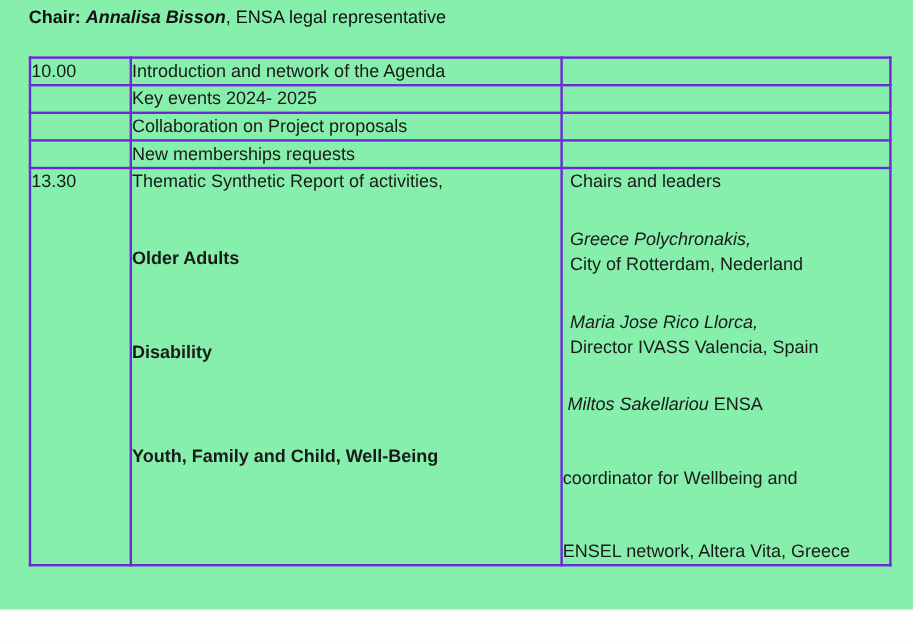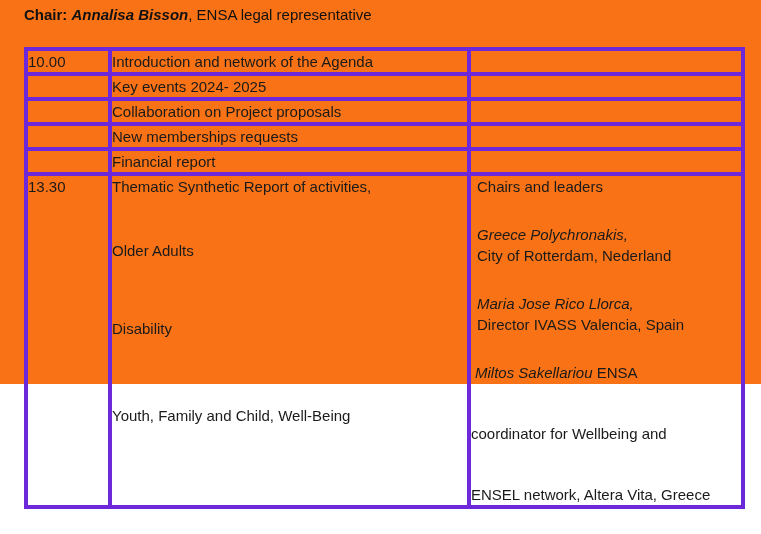--- a/index.html
+++ b/index.html
@@ -10,22 +10,22 @@
   body {
     width: 761px;
     height: 534px;
     font-family: "Liberation Sans", sans-serif;
     color: #1a1a1a;
     overflow: hidden;
   }
   .page {
     position: relative;
     width: 761px;
-    height: 384px;
-    background: #f97316;
+    height: 508px;
+    background: #86efac;
   }
 
   
   .chair-line {
     position: absolute;
     left: 24px;
     top: 5px;
     font-size: 15px;
     line-height: 20px;
     white-space: nowrap;
@@ -38,21 +38,21 @@
   
   .agenda-table {
     position: absolute;
     left: 24px;
     top: 47px;
     width: 717px;
     border-collapse: collapse;
     table-layout: fixed;
   }
   .agenda-table td {
-    border: 4px solid #6d28d9;
+    border: 2px solid #6d28d9;
     vertical-align: top;
     padding: 0;
     font-size: 15px;
     line-height: 21px;
     color: #1a1a1a;
   }
   col.c-time  { width: 84px;  }
   col.c-topic { width: 359px; }
   col.c-who   { width: 274px; }
 
@@ -69,21 +69,21 @@
 
   .row-short td { height: 20px; }
   .row-main   td { height: 272px; }
   .row-last   td { height: 54px; }
 
   
   .topic-lead {
     margin: 0;
   }
   .topic-theme {
-    font-weight: normal;
+    font-weight: bold;
     margin: 0;
   }
   .gap-a { height: 43px; }
   .gap-b { height: 57px; }
   .gap-c { height: 66px; }
 
   .who-lead   { margin: 0; padding-left: 6px; }
   .who-block  { margin: 0; }
   .who-name   { font-style: italic; }
   .who-line   { display: block; }
@@ -129,25 +129,20 @@
         <td class="cell-topic">Collaboration on Project proposals</td>
         <td class="cell-who"></td>
       </tr>
 
       <tr class="row-short">
         <td class="cell-time"></td>
         <td class="cell-topic">New memberships requests</td>
         <td class="cell-who"></td>
       </tr>
 
-      <tr class="row-short">
-        <td class="cell-time"></td>
-        <td class="cell-topic">Financial report</td>
-        <td class="cell-who"></td>
-      </tr>
 
       <tr class="row-main">
         <td class="cell-time">13.30</td>
 
         <td class="cell-topic">
           <div class="topic-lead">Thematic Synthetic Report of activities,</div>
           <div class="gap-a"></div>
           <div class="topic-theme">Older Adults</div>
           <div class="gap-b"></div>
           <div class="topic-theme">Disability</div>

